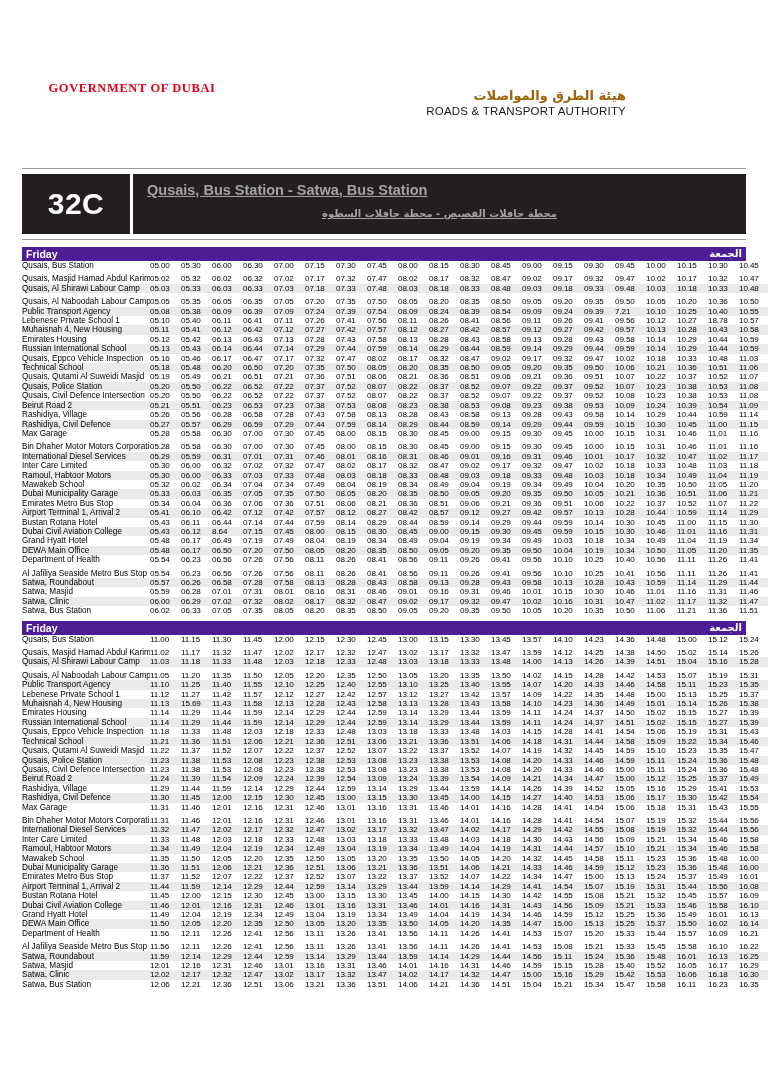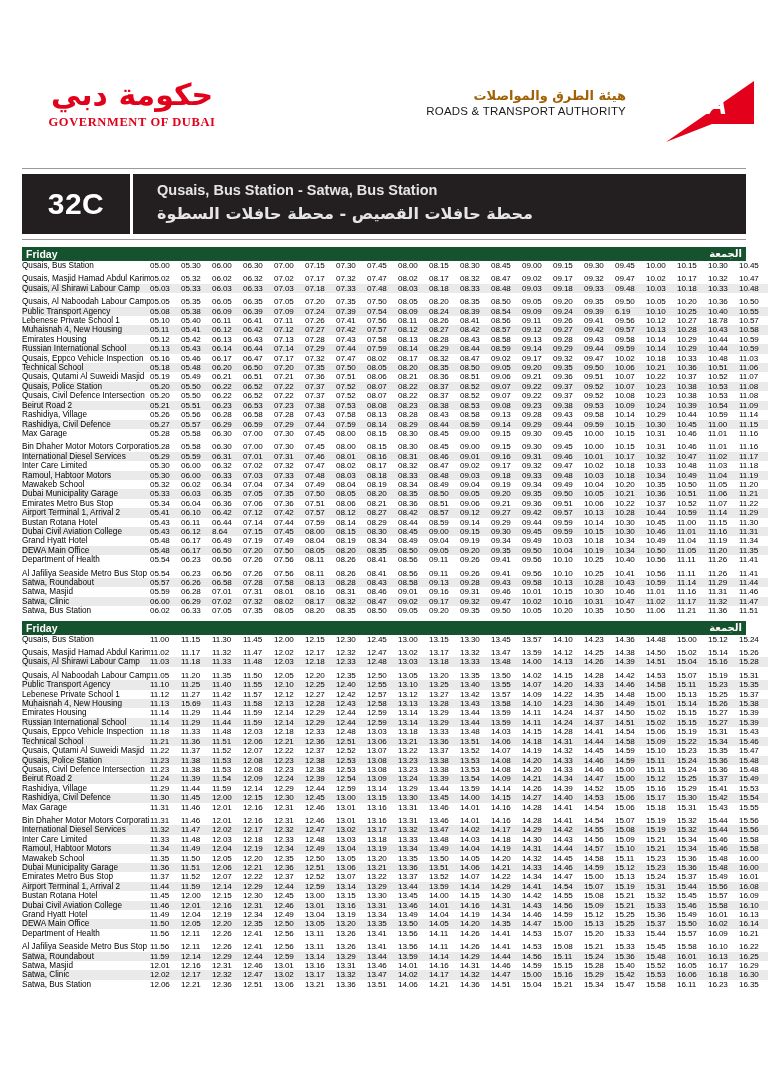--- a/index.html
+++ b/index.html
@@ -114,47 +114,48 @@
     font-size: 30px;
     font-weight: bold;
     display: flex;
     align-items: center;
     justify-content: center;
     border-right: 3px solid #ffffff;
     letter-spacing: 0.5px;
   }
   .route-names {
     flex: 1;
-    padding: 6px 14px 0 24px;
-    color: #e5e5e5;
+    padding: 6px 14px 0 14px;
+    color: #a3a3a3;
+    text-decoration: underline;
   }
   .route-en {
     font-size: 14.5px;
     font-weight: bold;
     line-height: 20px;
   }
   .route-ar {
     font-family: "DejaVu Sans", sans-serif;
-    font-size: 16px;
+    font-size: 10px;
     direction: rtl;
-    text-align: left;
+    text-align: center;
     line-height: 24px;
     margin-top: 2px;
     font-weight: bold;
     unicode-bidi: bidi-override;
   }
   .route-ar-inner { direction: rtl; unicode-bidi: embed; }
 
   
   .tt {
     margin: 7px 22px 0 22px;
     width: 724px;
   }
   .daybar {
-    background: #14532d;
+    background: #4c1d95;
     color: #fff;
     font-size: 10.5px;
     font-weight: bold;
     height: 14px;
     line-height: 14px;
     padding: 0 4px;
     display: flex;
     justify-content: space-between;
   }
   .daybar .ar {
@@ -197,34 +198,27 @@
   .gap-row td { height: 4px; background: #ffffff !important; }
 </style>
 </head>
 <body>
 
 <div class="page">
 
   <div class="masthead">
 
     <div class="gov-logo">
-      <div class="gov-ar">حكومة دبي</div>
       <div class="gov-en">GOVERNMENT OF DUBAI</div>
     </div>
 
     <div class="rta-block">
       <div class="rta-text">
         <div class="rta-ar">هيئة الطرق والمواصلات</div>
         <div class="rta-en">ROADS &amp; TRANSPORT AUTHORITY</div>
-      </div>
-      <div class="rta-mark">
-        <svg width="128" height="64" viewBox="0 0 128 64">
-          <polygon points="40,62 128,1 128,44 86,44" fill="#e2001a"></polygon>
-          <text x="72" y="34" font-family="Liberation Sans, sans-serif" font-size="30" font-weight="bold" font-style="italic" fill="#ffffff" text-anchor="middle">RTA</text>
-        </svg>
       </div>
     </div>
   </div>
 
   <div class="routebar">
     <div class="routebar-inner">
       <div class="route-num">32C</div>
       <div class="route-names">
         <div class="route-en">Qusais, Bus Station - Satwa, Bus Station</div>
         <div class="route-ar"><span class="route-ar-inner">محطة حافلات القصيص - محطة حافلات السطوة</span></div>
@@ -348,21 +342,21 @@
             <td class="t">07.24</td>
             <td class="t">07.39</td>
             <td class="t">07.54</td>
             <td class="t">08.09</td>
             <td class="t">08.24</td>
             <td class="t">08.39</td>
             <td class="t">08.54</td>
             <td class="t">09.09</td>
             <td class="t">09.24</td>
             <td class="t">09.39</td>
-            <td class="t">6.19</td>
+            <td class="t">7.21</td>
             <td class="t">10.10</td>
             <td class="t">10.25</td>
             <td class="t">10.40</td>
             <td class="t">10.55</td>
           </tr>
           <tr class="r0">
             <td class="stop-en">Lebenese Private School 1</td>
             <td class="t">05.10</td>
             <td class="t">05.40</td>
             <td class="t">06.11</td>

